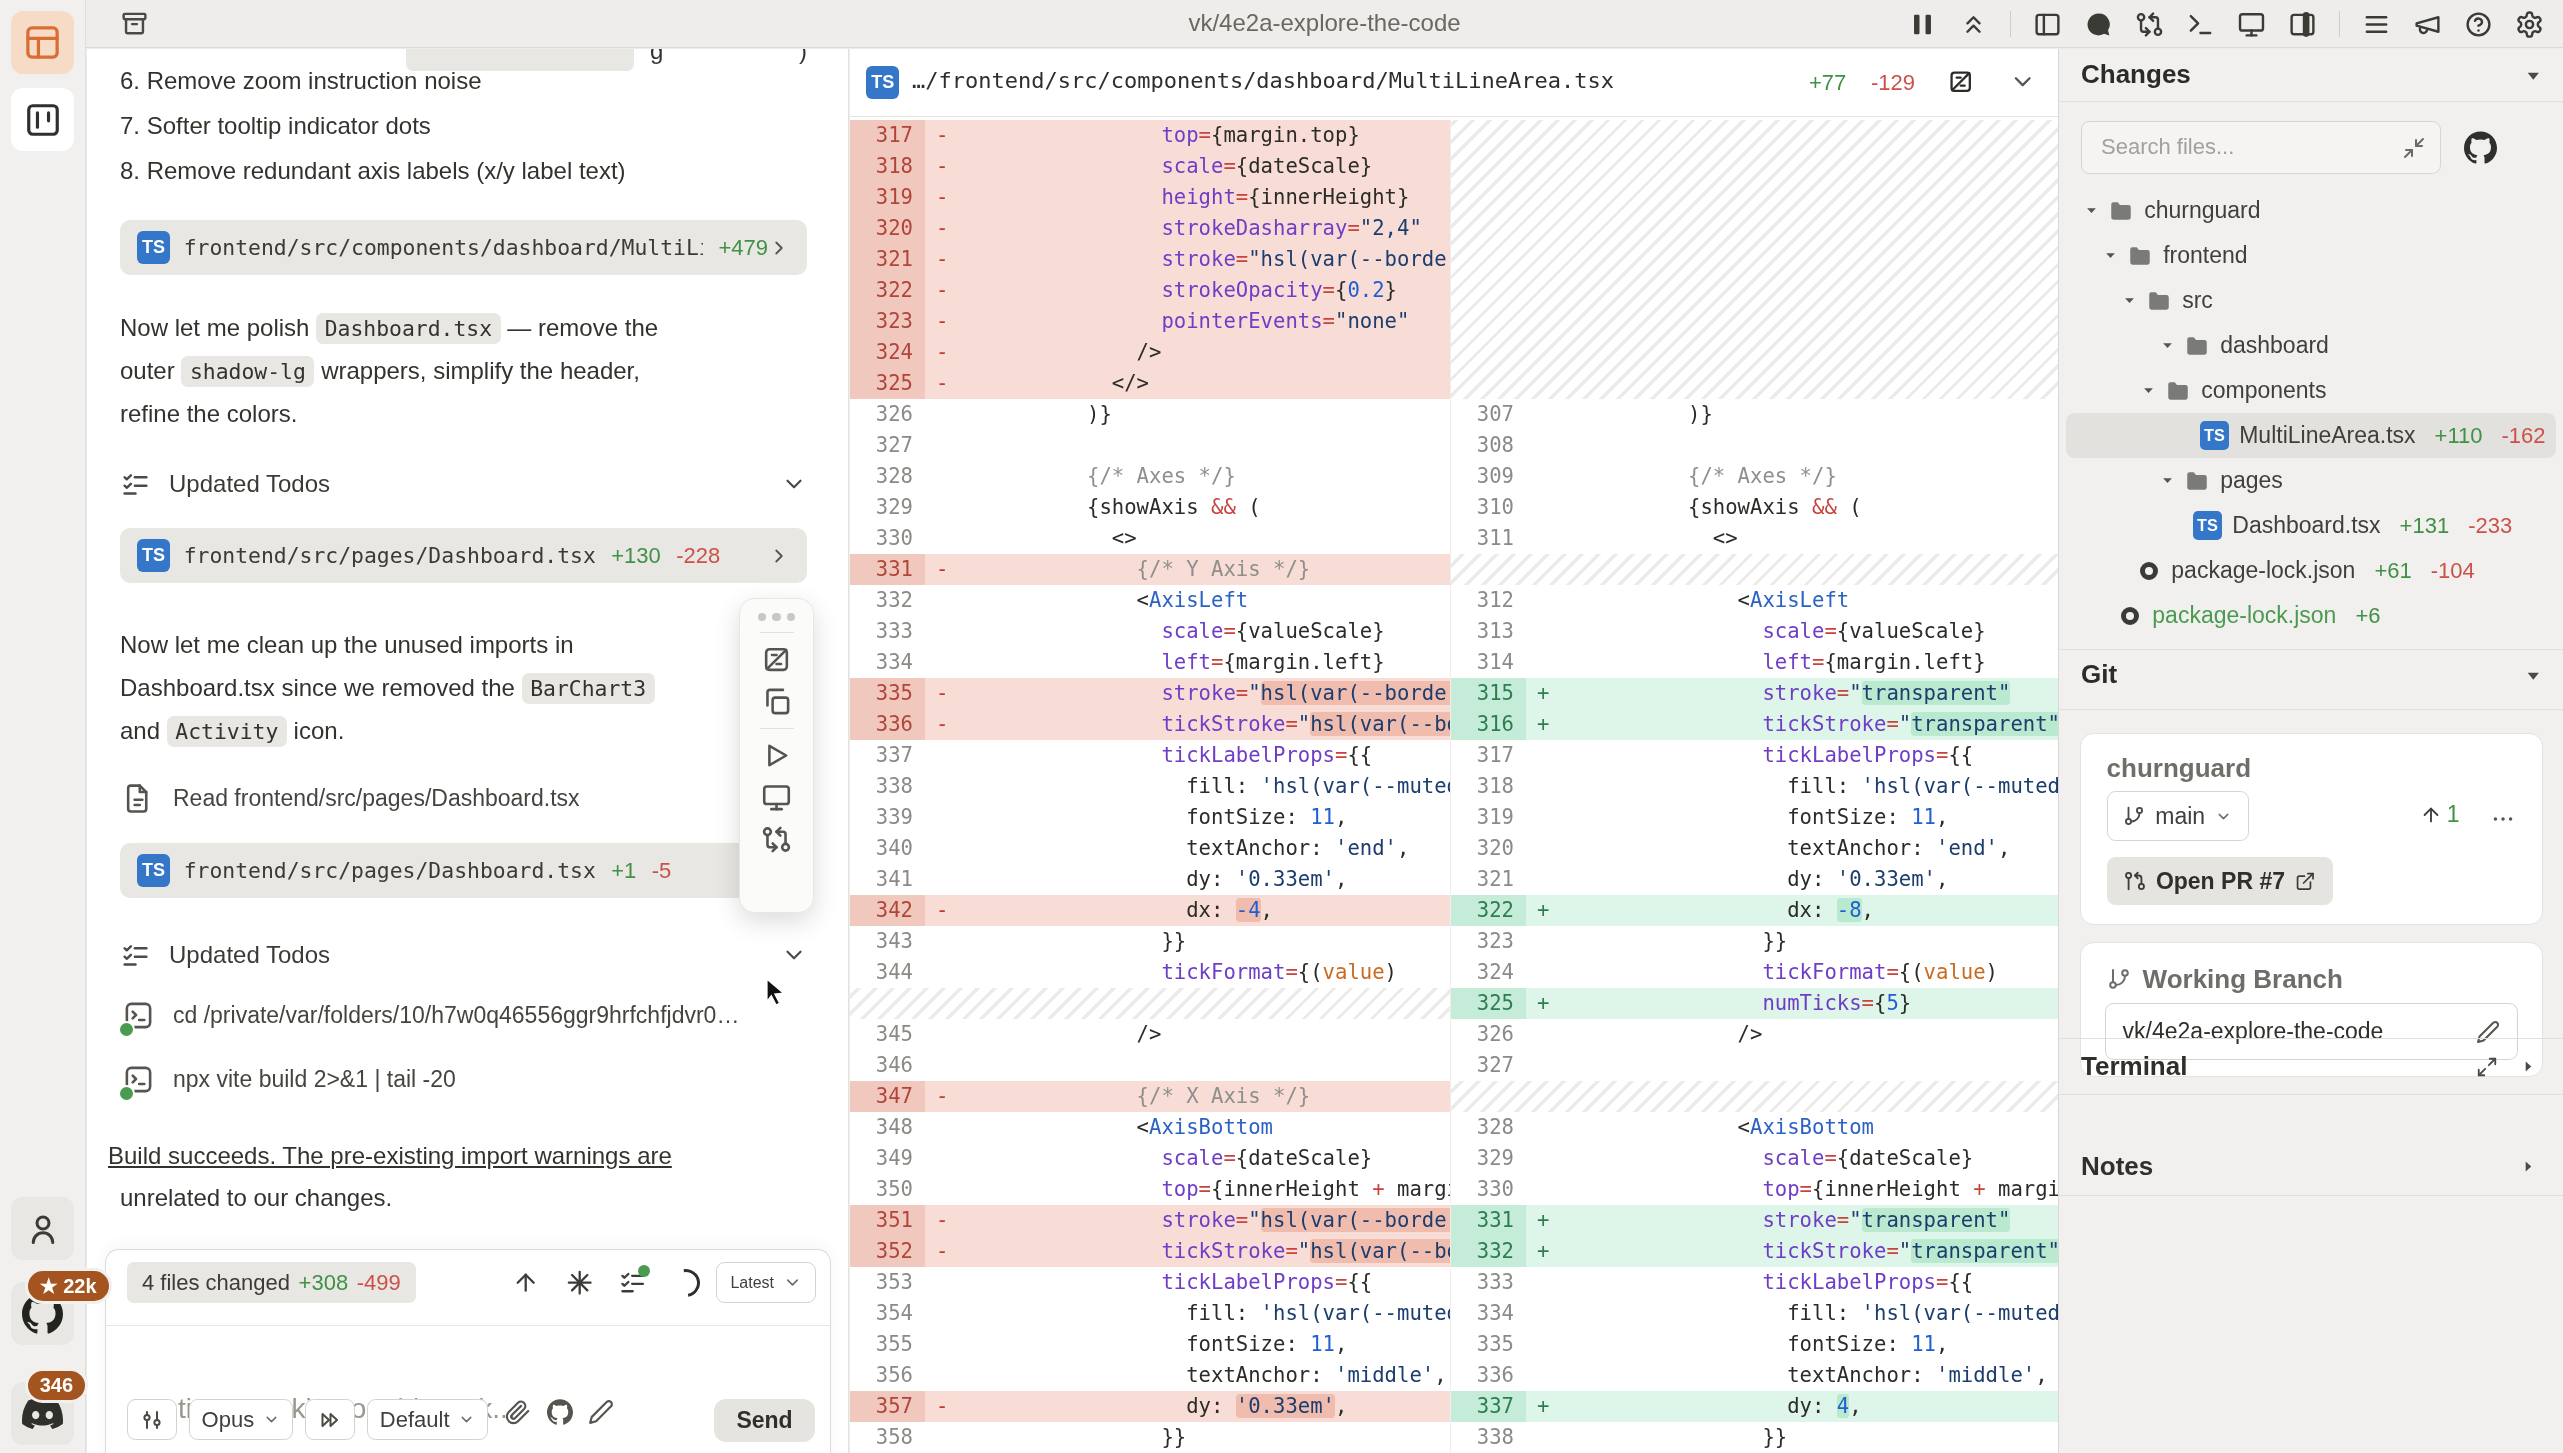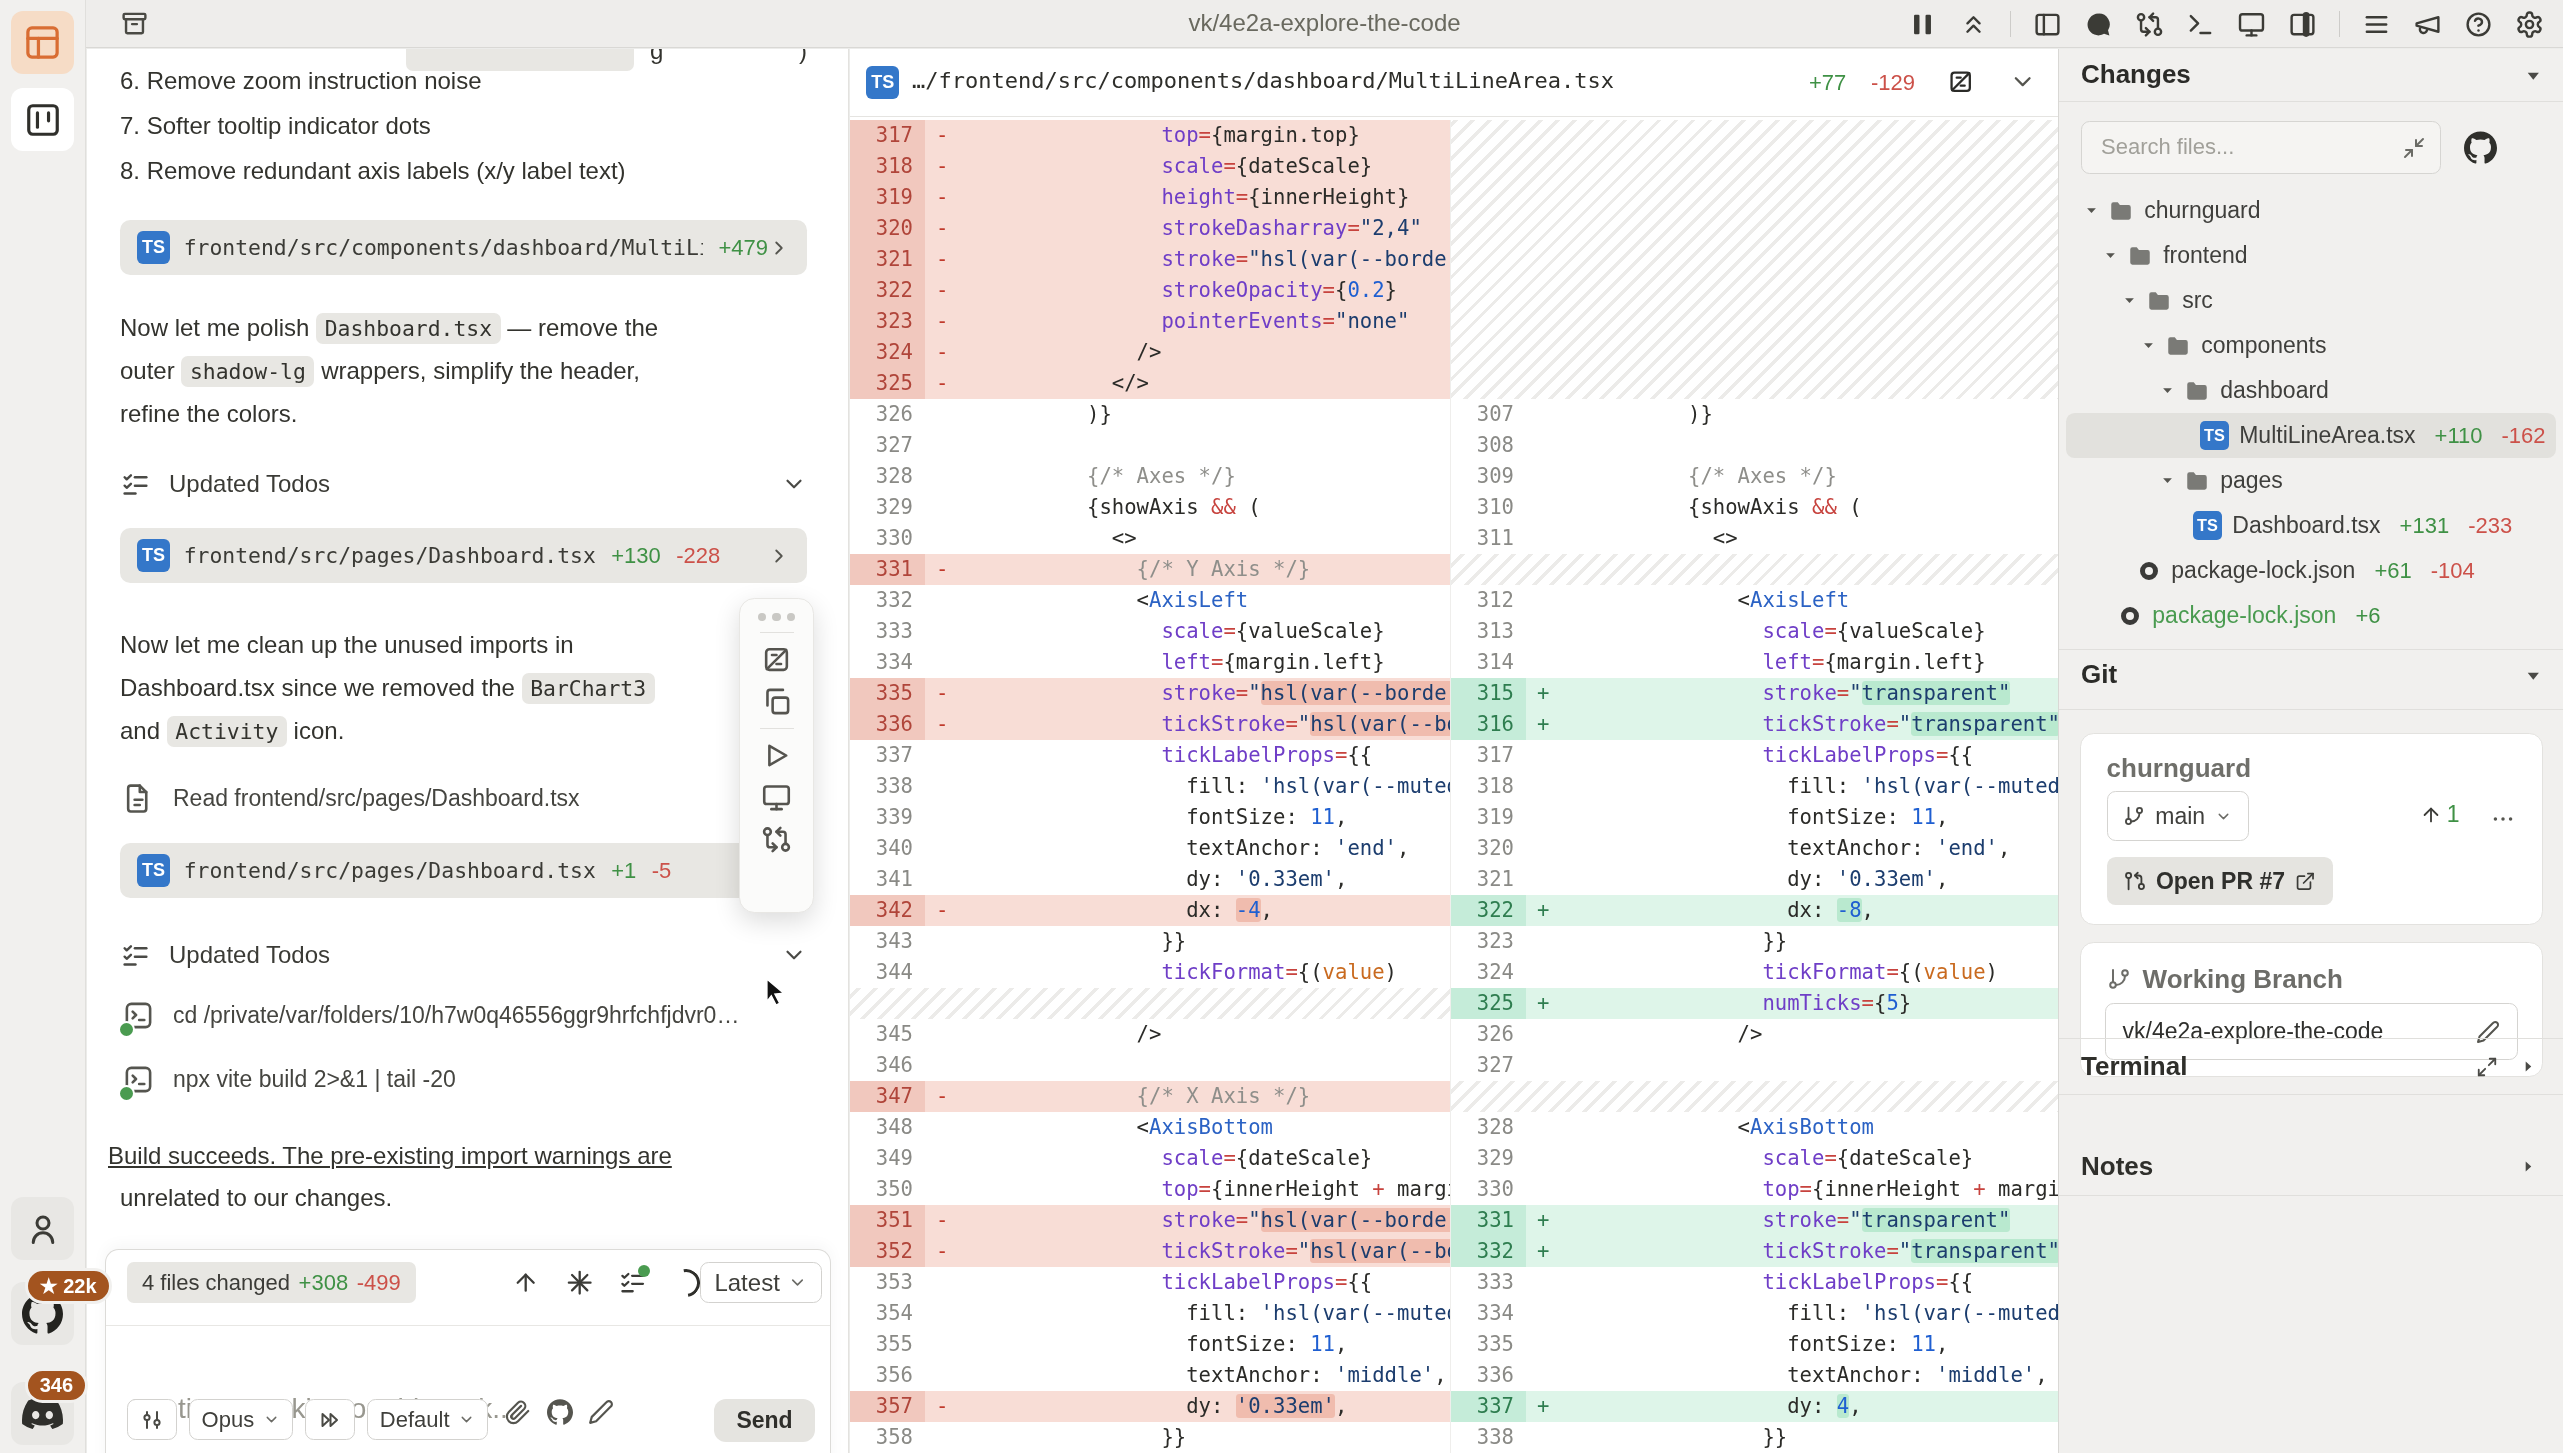--- a/index.html
+++ b/index.html
@@ -41,21 +41,21 @@
   .cmd-dot{position:absolute;left:-5.1px;bottom:-6.9px;width:13px;height:13px;border-radius:50%;background:#4a9b50;border:2.6px solid #fff;}
   .pill{background:#e8e7e3;border-radius:6.9px;display:inline-block;height:34px;}
   
   .composer{position:absolute;left:18px;top:1200px;width:726px;height:257px;background:#fff;border:0.9px solid #dcdbd8;border-bottom:none;border-radius:13.7px 13.7px 0 0;box-sizing:border-box;box-shadow:0 -3.4px 15.4px rgba(0,0,0,.04);}
   .comp-status{position:absolute;left:20.6px;top:12px;right:13.7px;height:41px;display:flex;align-items:center;}
   .status-chip{background:#e8e7e3;border-radius:6.9px;height:41px;display:flex;align-items:center;padding:0 15.4px;font-size:22px;color:#3b3b37;gap:8.6px;white-space:nowrap;}
   .comp-icons{display:flex;align-items:center;gap:26px;margin-left:96px;}
   .comp-icons .ic{width:27.4px;height:27.4px;color:#3b3b37;cursor:pointer;position:relative;}
   .chk-dot{position:absolute;right:-3.4px;top:-3.4px;width:12px;height:12px;border-radius:50%;background:#4a9b50;}
   .spinner{width:22px;height:22px;border:3.4px solid transparent;border-top-color:#2f2f2b;border-right-color:#2f2f2b;border-radius:50%;transform:rotate(35deg);}
-  .latest-btn{margin-left:auto;height:41px;border:0.9px solid #d3d2cf;background:#fff;border-radius:8.6px;display:flex;align-items:center;padding:0 13.7px;font-size:24px;color:#3f3f3b;gap:8.6px;cursor:pointer;}
+  .latest-btn{margin-left:auto;height:41px;border:0.9px solid #d3d2cf;background:#fff;border-radius:8.6px;display:flex;align-items:center;padding:0 13.7px;font-size:16px;color:#3f3f3b;gap:8.6px;cursor:pointer;}
   .comp-div{position:absolute;left:0;right:0;top:75px;height:0.9px;background:#e8e7e4;}
   .comp-ph{position:absolute;left:20.6px;top:98px;font-size:28px;color:#98978f;margin-top:45px;}
   .comp-bottom{position:absolute;left:20.6px;right:15.4px;top:149px;height:43px;display:flex;align-items:flex-start;gap:12px;}
   .cbtn{height:41px;border:0.9px solid #d3d2cf;background:#fff;border-radius:8.6px;display:flex;align-items:center;padding:0 12px;font-size:22px;color:#3f3f3b;gap:8.6px;cursor:pointer;box-sizing:border-box;}
   .cbtn .ic{width:24px;height:24px;color:#4a4a45;}
   .comp-trio{display:flex;align-items:center;gap:15.4px;margin-left:5.1px;}
   .comp-trio .ic{width:26px;height:26px;color:#55554f;cursor:pointer;}
   .send-btn{margin-left:auto;height:43px;background:#e5e4e0;border:none;border-radius:12px;padding:0 22px;font-size:23px;font-weight:600;color:#2f2f2b;cursor:pointer;}
   
   .ftb{position:absolute;left:652px;top:549px;width:75px;height:315px;background:#fbfbfa;border:0.9px solid #e8e7e4;border-radius:15.4px;box-shadow:0 8.6px 26px rgba(0,0,0,.14);display:flex;flex-direction:column;align-items:center;padding:13.7px 0;box-sizing:border-box;gap:11px;z-index:5;}
@@ -897,38 +897,38 @@
         <span style="width:61px;flex:none"></span>
         <span class="ic tcaret"><svg viewBox="0 0 24 24" width="100%" height="100%" fill="none" stroke="currentColor" stroke-width="2" stroke-linecap="round" stroke-linejoin="round">
             <path d="m6.5 9 5.5 6 5.5-6Z" fill="currentColor" stroke="none"></path>
           </svg></span>
         <span class="ic tfold"><svg viewBox="0 0 24 24" width="100%" height="100%" fill="none" stroke="currentColor" stroke-width="2" stroke-linecap="round" stroke-linejoin="round">
             <path d="M3 6a2 2 0 0 1 2-2h4l2 2.5h8a2 2 0 0 1 2 2V18a2 2 0 0 1-2 2H5a2 2 0 0 1-2-2V6Z" fill="currentColor" stroke="none"></path>
           </svg></span>
         <span class="tname">src</span>
       </div>
       <div class="trow">
+        <span style="width:99px;flex:none"></span>
+        <span class="ic tcaret"><svg viewBox="0 0 24 24" width="100%" height="100%" fill="none" stroke="currentColor" stroke-width="2" stroke-linecap="round" stroke-linejoin="round">
+            <path d="m6.5 9 5.5 6 5.5-6Z" fill="currentColor" stroke="none"></path>
+          </svg></span>
+        <span class="ic tfold"><svg viewBox="0 0 24 24" width="100%" height="100%" fill="none" stroke="currentColor" stroke-width="2" stroke-linecap="round" stroke-linejoin="round">
+            <path d="M3 6a2 2 0 0 1 2-2h4l2 2.5h8a2 2 0 0 1 2 2V18a2 2 0 0 1-2 2H5a2 2 0 0 1-2-2V6Z" fill="currentColor" stroke="none"></path>
+          </svg></span>
+        <span class="tname">dashboard</span>
+      </div>
+      <div class="trow">
         <span style="width:80px;flex:none"></span>
         <span class="ic tcaret"><svg viewBox="0 0 24 24" width="100%" height="100%" fill="none" stroke="currentColor" stroke-width="2" stroke-linecap="round" stroke-linejoin="round">
             <path d="m6.5 9 5.5 6 5.5-6Z" fill="currentColor" stroke="none"></path>
           </svg></span>
         <span class="ic tfold"><svg viewBox="0 0 24 24" width="100%" height="100%" fill="none" stroke="currentColor" stroke-width="2" stroke-linecap="round" stroke-linejoin="round">
             <path d="M3 6a2 2 0 0 1 2-2h4l2 2.5h8a2 2 0 0 1 2 2V18a2 2 0 0 1-2 2H5a2 2 0 0 1-2-2V6Z" fill="currentColor" stroke="none"></path>
           </svg></span>
         <span class="tname">components</span>
-      </div>
-      <div class="trow">
-        <span style="width:99px;flex:none"></span>
-        <span class="ic tcaret"><svg viewBox="0 0 24 24" width="100%" height="100%" fill="none" stroke="currentColor" stroke-width="2" stroke-linecap="round" stroke-linejoin="round">
-            <path d="m6.5 9 5.5 6 5.5-6Z" fill="currentColor" stroke="none"></path>
-          </svg></span>
-        <span class="ic tfold"><svg viewBox="0 0 24 24" width="100%" height="100%" fill="none" stroke="currentColor" stroke-width="2" stroke-linecap="round" stroke-linejoin="round">
-            <path d="M3 6a2 2 0 0 1 2-2h4l2 2.5h8a2 2 0 0 1 2 2V18a2 2 0 0 1-2 2H5a2 2 0 0 1-2-2V6Z" fill="currentColor" stroke="none"></path>
-          </svg></span>
-        <span class="tname">dashboard</span>
       </div>
       <div class="trow sel">
         <span style="width:117px;flex:none"></span>
         <span style="width:17px;flex:none"></span>
         <span class="ts-badge sm">TS</span>
         <span class="tname" style="">MultiLineArea.tsx</span>
         <span class="tcnt grn">+110</span>
         <span class="tcnt red">-162</span>
       </div>
       <div class="trow">

